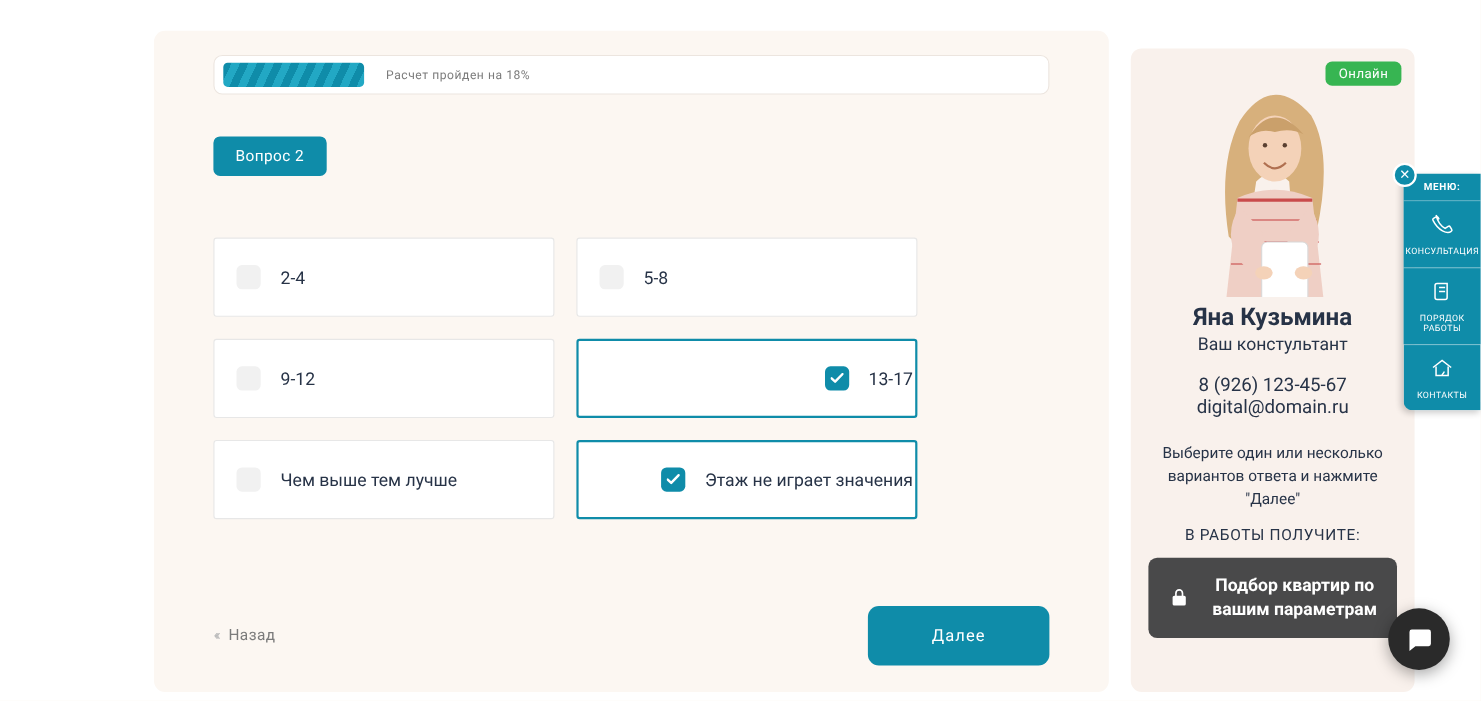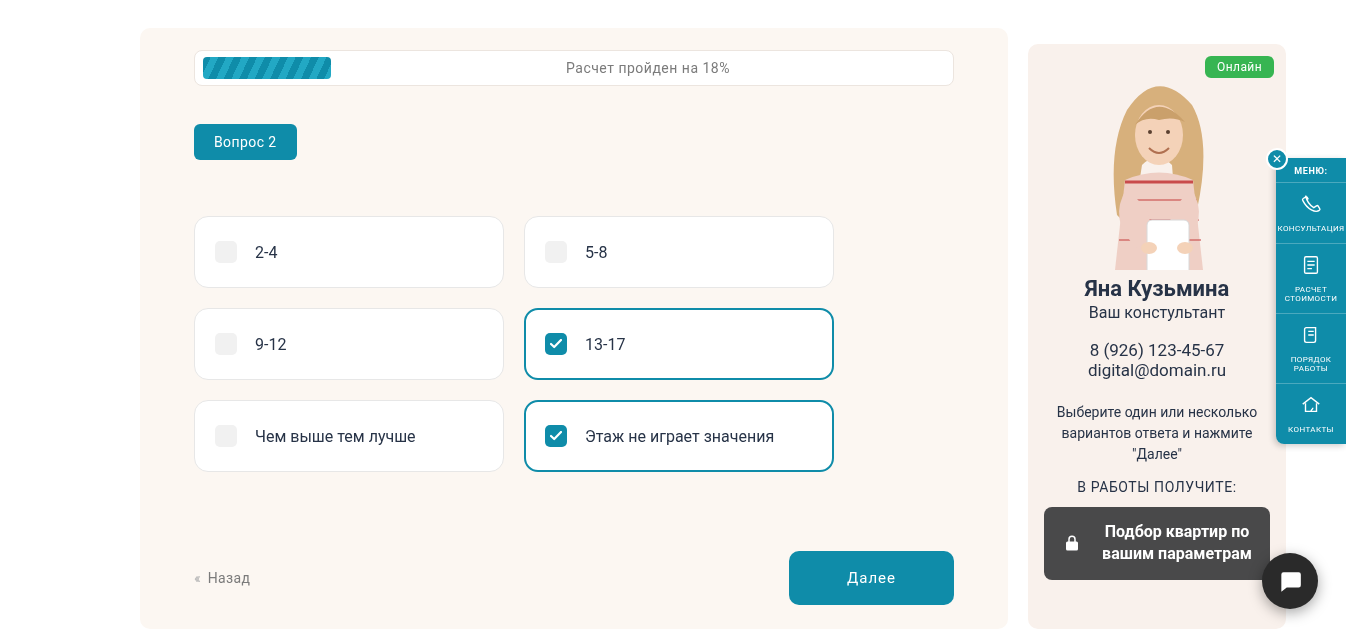--- a/index.html
+++ b/index.html
@@ -19,29 +19,29 @@
   body{margin:0;background:var(--bg);width:1346px;height:637px;overflow:hidden;position:relative;}
 
   
   .wrap{display:flex;gap:20px;padding:28px 60px 0 140px;}
 
   
   .quiz{flex:1;background:var(--card-cream);border-radius:10px;padding:22px 54px 20px 54px;position:relative;min-height:585px;}
   .progress-row{display:flex;align-items:center;gap:20px;background:#fff;border-radius:8px;padding:6px 8px;border:1px solid #ece5df;}
   .progress-bar{position:relative;height:22px;width:128px;border-radius:4px;overflow:hidden;
     background:repeating-linear-gradient(115deg,var(--teal) 0 7px,#22a8c4 7px 14px);}
-  .progress-text{flex:1;text-align:center;color:var(--muted);font-size:14px;letter-spacing:.5px;}
+  .progress-text{flex:1;color:var(--muted);font-size:11px;letter-spacing:.5px;}
 
   .q-row{display:flex;align-items:center;gap:26px;margin-top:38px;}
   .q-badge{background:var(--teal);color:#fff;border-radius:6px;padding:10px 20px;font-size:14px;letter-spacing:.4px;}
   .q-title{font-size:25px;font-weight:700;color:var(--dark);letter-spacing:.3px;}
 
   .options{display:grid;grid-template-columns:1fr 1fr;gap:20px;margin-top:56px;max-width:640px;}
-  .option{display:flex;align-items:center;gap:18px;background:#fff;border:1px solid var(--line);border-radius:14px;padding:24px 20px;cursor:pointer;font-size:16px;color:var(--dark);}
-  .option.selected{border:2px solid var(--teal);padding:23px 19px;}
+  .option{display:flex;align-items:center;gap:18px;background:#fff;border:1px solid var(--line);border-radius:3px;padding:24px 20px;cursor:pointer;font-size:16px;color:var(--dark);}
+  .option.selected{border:2px solid var(--teal);padding:23px 2px;justify-content:flex-end;}
   .chk{width:22px;height:22px;border-radius:5px;background:#f1f1f1;display:flex;align-items:center;justify-content:center;flex-shrink:0;}
   .option.selected .chk{background:var(--teal);}
   .chk svg{display:none;}
   .option.selected .chk svg{display:block;}
 
   .nav-row{position:absolute;left:54px;right:54px;bottom:24px;display:flex;align-items:center;justify-content:space-between;}
   .back-btn{display:flex;align-items:center;gap:10px;color:var(--muted);font-size:14px;letter-spacing:.4px;cursor:pointer;}
   .back-btn .chev{letter-spacing:-3px;font-size:14px;color:#bcbcbc;}
   .next-btn{background:var(--teal);color:#fff;border:none;border-radius:10px;padding:18px 58px;font-size:15px;letter-spacing:1px;cursor:pointer;}
 
@@ -182,27 +182,20 @@
   <div class="menu-head">МЕНЮ:</div>
   <div id="menu-items">
       <div class="menu-item">
         <div><svg viewBox="0 0 24 24">
             <path d="M6 3c1 4 4 10 9 13l3-2c.7-.4 1.6-.2 2 .5l1.5 2.5c.4.7.2 1.6-.5 2C17 22 8 18 3 8c-.4-.7-.2-1.6.5-2L6 4.5C6.7 4 7.6 4.3 8 5l1 2-3-4z" stroke="#fff" fill="none" stroke-width="1.5"></path>
           </svg></div>
         <span>КОНСУЛЬТАЦИЯ</span>
       </div>
       <div class="menu-item">
         <div><svg viewBox="0 0 24 24">
-            <rect x="5" y="3" width="14" height="18" rx="1.5"></rect>
-            <path d="M8 8h8M8 12h8M8 16h5"></path>
-          </svg></div>
-        <span>РАСЧЕТ СТОИМОСТИ</span>
-      </div>
-      <div class="menu-item">
-        <div><svg viewBox="0 0 24 24">
             <path d="M7 4h10v14a2 2 0 0 1-2 2H7a2 2 0 0 1-2-2V6a2 2 0 0 1 2-2z"></path>
             <path d="M9 8h6M9 12h6"></path>
           </svg></div>
         <span>ПОРЯДОК РАБОТЫ</span>
       </div>
       <div class="menu-item">
         <div><svg viewBox="0 0 24 24">
             <path d="M3 11 12 4l9 7"></path>
             <path d="M6 10v9h12v-9"></path>
             <path d="M12 19c0-2 2-2 2-4"></path>

